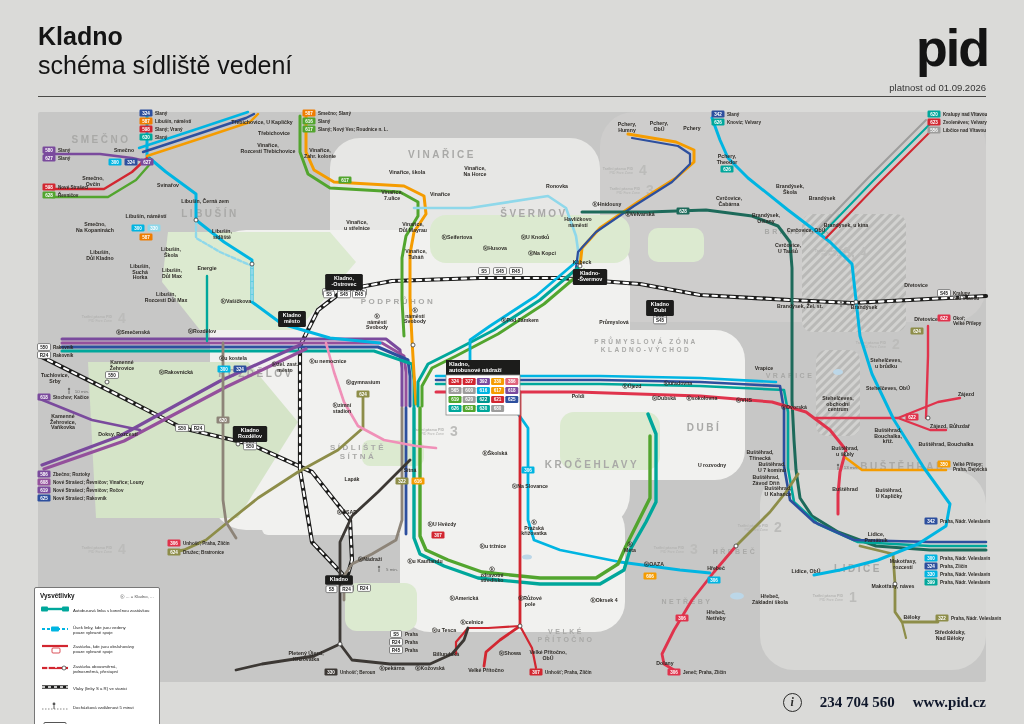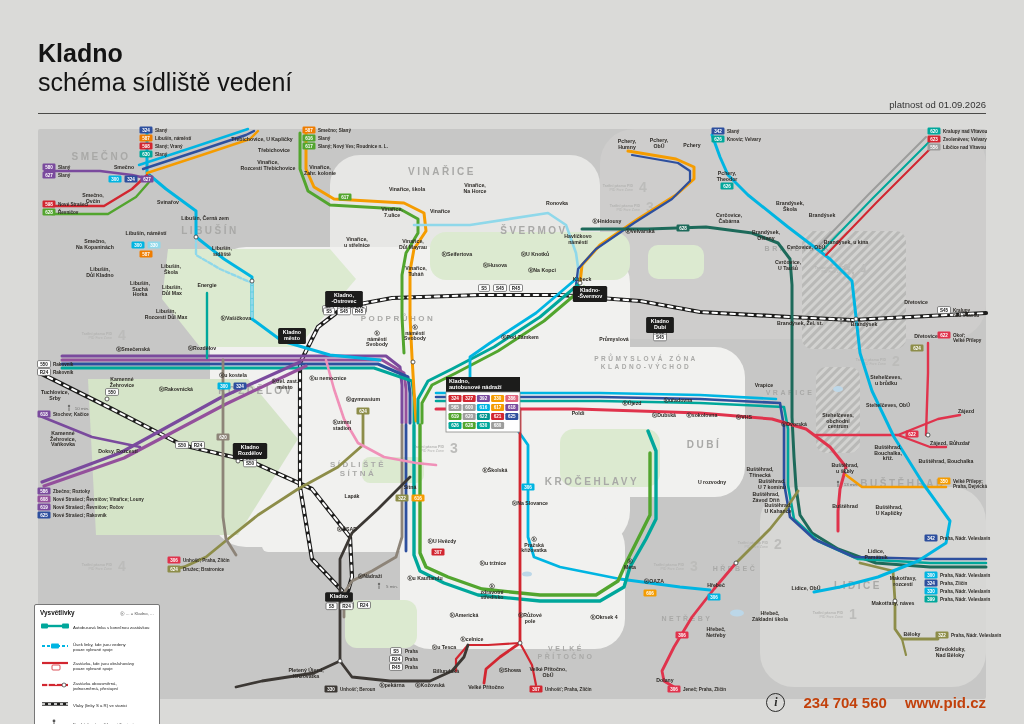--- a/index.html
+++ b/index.html
@@ -1,25 +1,25 @@
 <!DOCTYPE html>
 <html><head>
 <meta charset="utf-8">
 <style>
   html,body{margin:0;padding:0;}
   body{width:1024px;height:724px;background:#dadad8;position:relative;overflow:hidden;
        font-family:"Liberation Sans",sans-serif;-webkit-font-smoothing:antialiased;}
-  .page{position:absolute;inset:0;margin-top:17px;}
+  .page{position:absolute;inset:0;}
   .hdr-title{position:absolute;left:38px;top:22px;font-size:25px;line-height:29px;color:#141414;}
   .hdr-title b{font-weight:700;}
   .hdr-rule{position:absolute;left:38px;right:38px;top:96px;height:1.4px;background:#4a4a48;}
   .logo{position:absolute;right:36px;top:18px;font-size:52px;font-weight:800;color:#141414;letter-spacing:-2px;}
   .validity{position:absolute;right:38px;top:82px;font-size:9.5px;color:#333;}
   .footer{position:absolute;right:38px;bottom:12px;display:flex;align-items:center;gap:18px;}
-  .footer .phone,.footer .web{font-size:15px;font-weight:700;color:#c2410c;}
+  .footer .phone,.footer .web{font-size:15px;font-weight:700;color:#0f172a;font-family:Liberation Serif, serif;}
   .info-i{width:17px;height:17px;border:1.6px solid #2c2c2b;border-radius:50%;display:flex;
           align-items:center;justify-content:center;font-family:"Liberation Serif",serif;
           font-style:italic;font-weight:700;font-size:12px;color:#2c2c2b;}
   svg text{font-family:"Liberation Sans",sans-serif;}
   
   .legend{position:absolute;left:34px;top:587px;width:126px;background:#fff;border:1px solid #777;
           border-radius:2px;padding:4px 5px;box-sizing:border-box;z-index:5;}
   .lg-head{display:flex;justify-content:space-between;align-items:baseline;margin-bottom:2px;}
   .lg-title{font-size:6.4px;font-weight:700;color:#111;}
   .lg-note{font-size:4.2px;color:#555;}
@@ -28,20 +28,21 @@
   .lg-tx{font-size:4.3px;line-height:5px;color:#222;white-space:pre-line;}
 </style>
 </head>
 <body>
 
 <div class="page">
   <div class="hdr-title">
     <b>Kladno</b><br>
     <span>schéma sídliště vedení</span>
   </div>
+  <div class="logo">pid</div>
   <div class="validity">platnost od 01.09.2026</div>
   <div class="hdr-rule"></div>
 
   <svg id="map" width="1024" height="724" viewBox="0 0 1024 724" style="position:absolute;left:0;top:0;">
     <defs>
       <pattern id="hatch" width="6" height="6" patternUnits="userSpaceOnUse" patternTransform="rotate(45)">
         <rect width="6" height="6" fill="#d2d2d0"></rect>
         <rect width="3" height="6" fill="#b9b9b7"></rect>
       </pattern>
     </defs>

